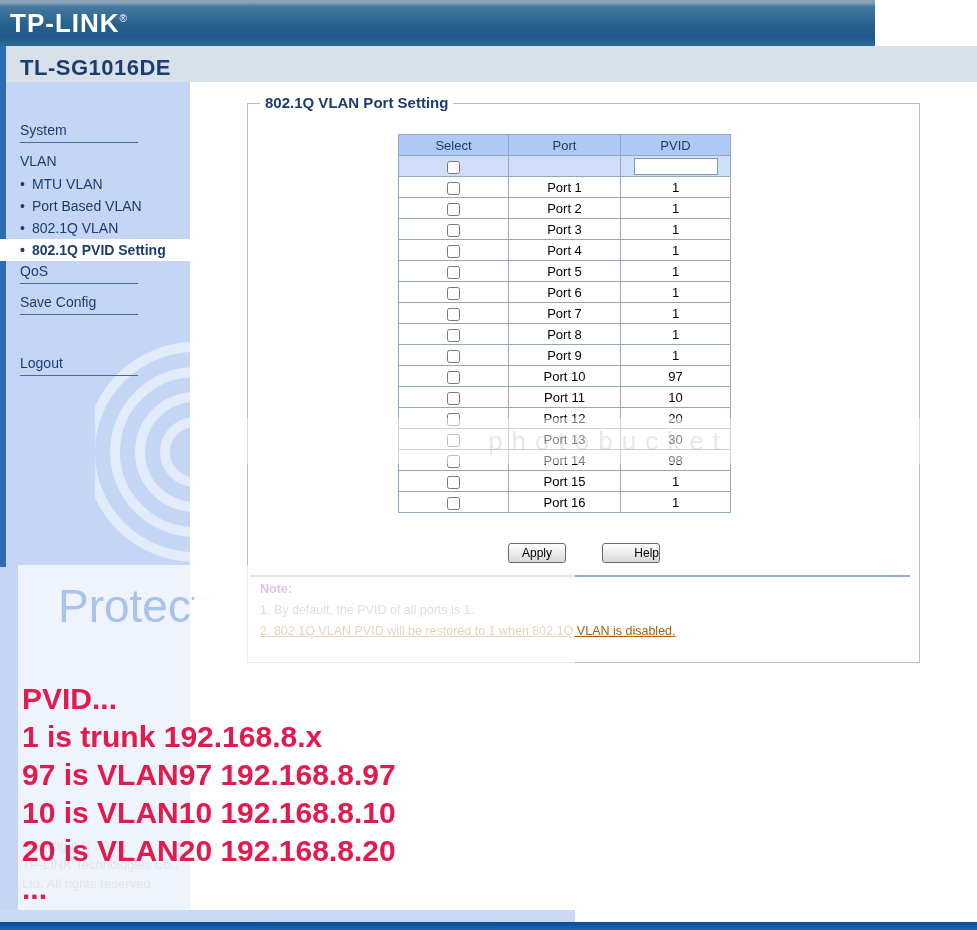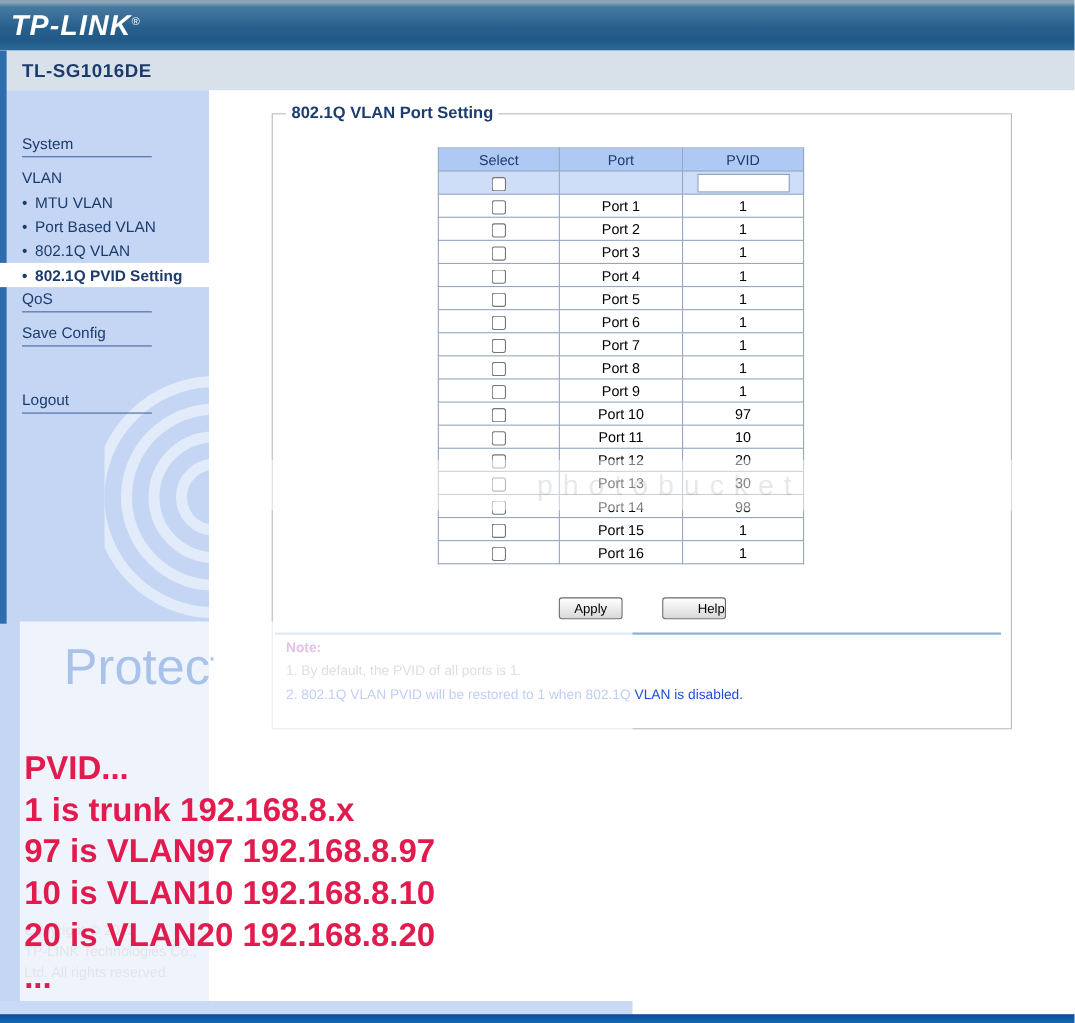--- a/index.html
+++ b/index.html
@@ -4,37 +4,36 @@
 <style>
   * { box-sizing: border-box; }
   html,body { margin:0; padding:0; }
   body {
     width:977px; height:930px; position:relative; overflow:hidden;
     background:#ffffff; font-family:"Liberation Sans", sans-serif;
   }
 
   
   .topbar {
-    position:absolute; left:0; top:0; width:977px; height:46px;
+    position:absolute; left:0; top:0; width:875px; height:46px;
     background:linear-gradient(180deg,#8aa4b5 0%,#8aa4b5 5%,#46799f 14%,#27608d 55%,#205988 82%,#2e6b98 100%);
-    font-style:italic;
   }
   .logo {
     position:absolute; left:10px; top:8px; color:#ffffff;
     font-size:26px; font-weight:bold; letter-spacing:1px;
   }
   .logo sup { font-size:10px; font-weight:normal; }
 
   .modelband {
     position:absolute; left:0; top:46px; width:977px; height:36px;
     background:#d8e0ea;
   }
   .model {
     position:absolute; left:20px; top:9px;
-    font-size:17px; font-weight:bold; color:#1c3c6f; letter-spacing:0.5px;
+    font-size:22px; font-weight:bold; color:#1c3c6f; letter-spacing:0.5px;
   }
 
   .leftstrip { position:absolute; left:0; top:46px; width:6px; height:521px; background:#2e6dad; z-index:2; }
 
   
   .sidebar {
     position:absolute; left:0; top:82px; width:190px; height:840px;
     background:#c5d6f4; overflow:hidden;
   }
   .nav { position:absolute; left:0; top:38px; width:169px; z-index:2; }
@@ -88,21 +87,21 @@
     border:1px solid #6b6b6b; border-radius:3px;
     background:linear-gradient(180deg,#ffffff,#d9d9d9); cursor:pointer; padding:0;
   }
   .btn-apply { left:508px; top:543px; }
   .btn-help  { left:602px; top:543px;text-align:right; }
 
   .divider { position:absolute; left:250px; top:575px; width:660px; height:2px; background:#8fb0d3; }
 
   .note-title { position:absolute; left:260px; top:582px; font-size:12.5px; font-weight:bold; color:#a21caf; }
   .note-1 { position:absolute; left:260px; top:603px; font-size:12.5px; color:#888888; }
-  .note-2 { position:absolute; left:260px; top:624px; font-size:12.5px; color:#1d4ed8; }
+  .note-2 { position:absolute; left:260px; top:624px; font-size:12.5px; color:#a16207;text-decoration:underline; }
 
   
   .fade-band {
     position:absolute; left:240px; top:418px; width:737px; height:46px;
     background:rgba(255,255,255,0.5); z-index:3; overflow:hidden;
   }
   .fade-band span {
     display:block; margin-top:8px; text-align:center;
     font-size:26px; letter-spacing:9px; color:rgba(130,130,130,0.18);
   }

